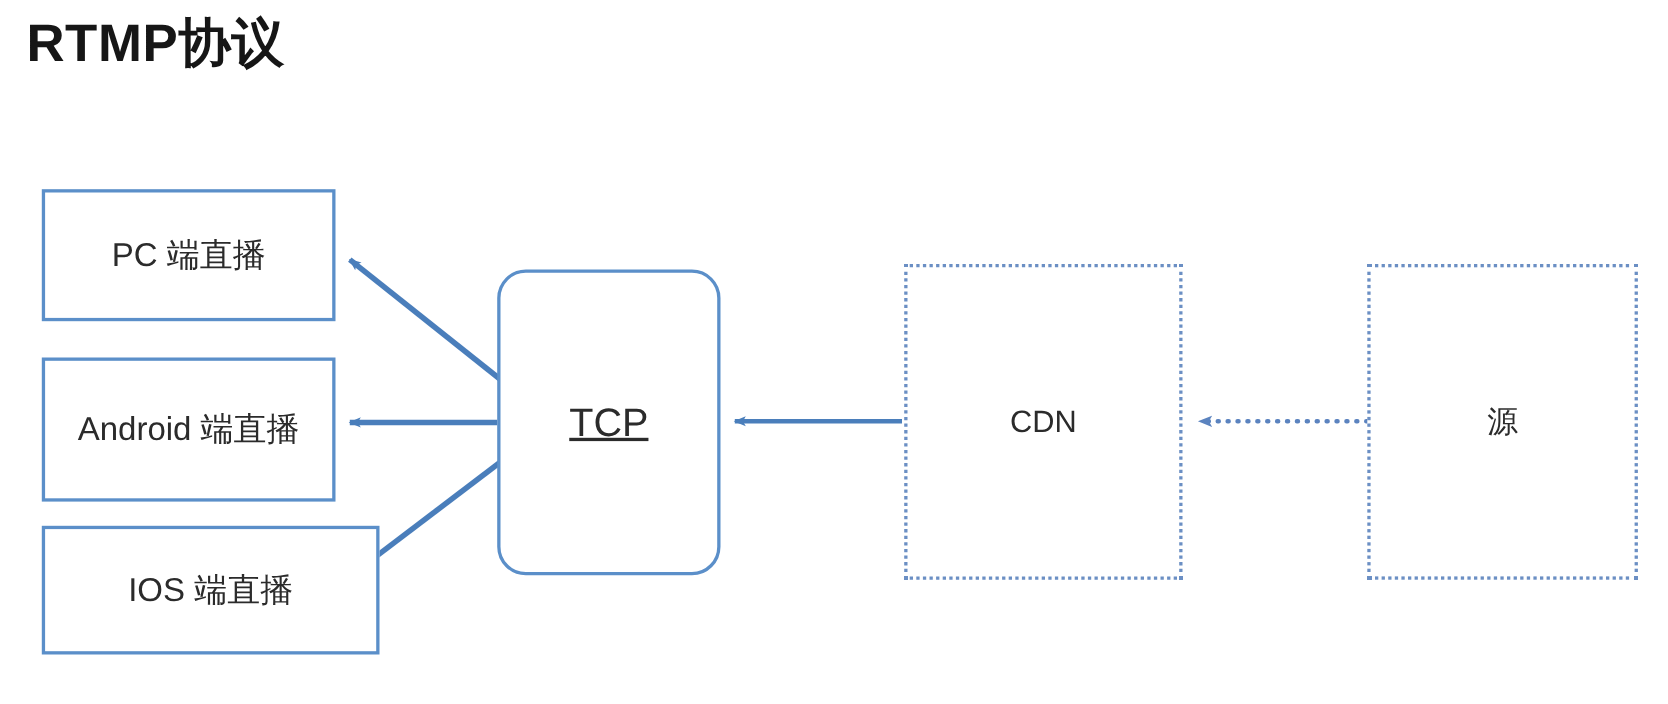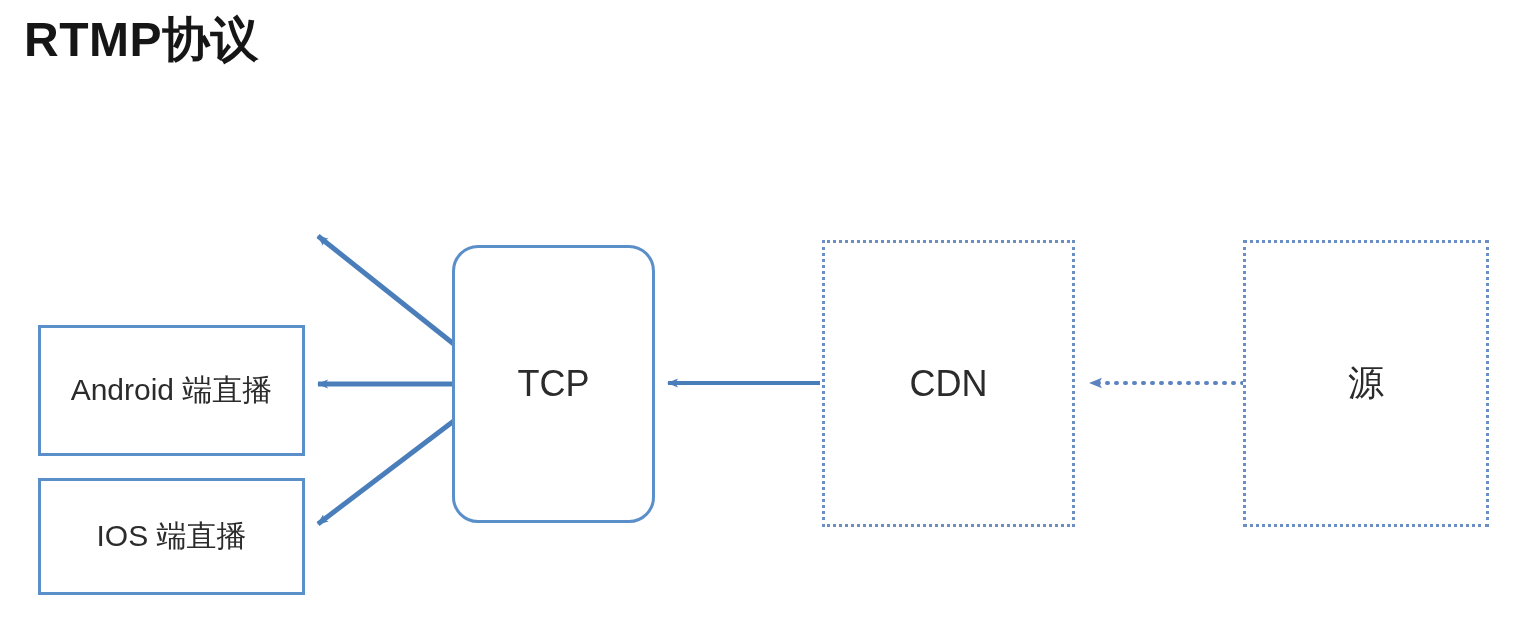--- a/index.html
+++ b/index.html
@@ -51,26 +51,27 @@
   .node.client {
     border: 3px solid #5b8fc9;
     font-size: 30px;
   }
 
   
   .node.rounded {
     border: 3px solid #5b8fc9;
     border-radius: 26px;
     font-size: 36px;
+    text-decoration: underline;
   }
 
   
   .node.dotted {
     border: 3px dotted #6b8fc4;
-    font-size: 36px;
+    font-size: 28px;
   }
 
   
   #wires {
     position: absolute;
     left: 0;
     top: 0;
     width: 1516px;
     height: 640px;
     pointer-events: none;
@@ -97,26 +98,29 @@
 
     <line x1="452" y1="384" x2="318" y2="384" stroke="#4a7ebb" stroke-width="5" marker-end="url(#arrowSolid)"></line>
 
     <line x1="455" y1="420" x2="318" y2="524" stroke="#4a7ebb" stroke-width="5" marker-end="url(#arrowSolid)"></line>
 
     <line x1="820" y1="383" x2="668" y2="383" stroke="#4a7ebb" stroke-width="4" marker-end="url(#arrowSolid)"></line>
 
     <line x1="1243" y1="383" x2="1090" y2="383" stroke="#5b83bf" stroke-width="4" stroke-dasharray="1 8" stroke-linecap="round" marker-end="url(#arrowDotted)"></line>
   </svg>
 
+  <div class="node client" style="left:38px; top:172px; width:267px; height:120px;">
+    <span class="node-label">PC 端直播</span>
+  </div>
 
   <div class="node client" style="left:38px; top:325px; width:267px; height:131px;">
     <span class="node-label">Android 端直播</span>
   </div>
 
-  <div class="node client" style="left:38px; top:478px; width:267px; height:117px;">
+  <div class="node client" style="left:38px; top:478px; width:307px; height:117px;">
     <span class="node-label">IOS 端直播</span>
   </div>
 
   <div class="node rounded" style="left:452px; top:245px; width:203px; height:278px;">
     <span class="node-label">TCP</span>
   </div>
 
   <div class="node dotted" style="left:822px; top:240px; width:253px; height:287px;">
     <span class="node-label">CDN</span>
   </div>

